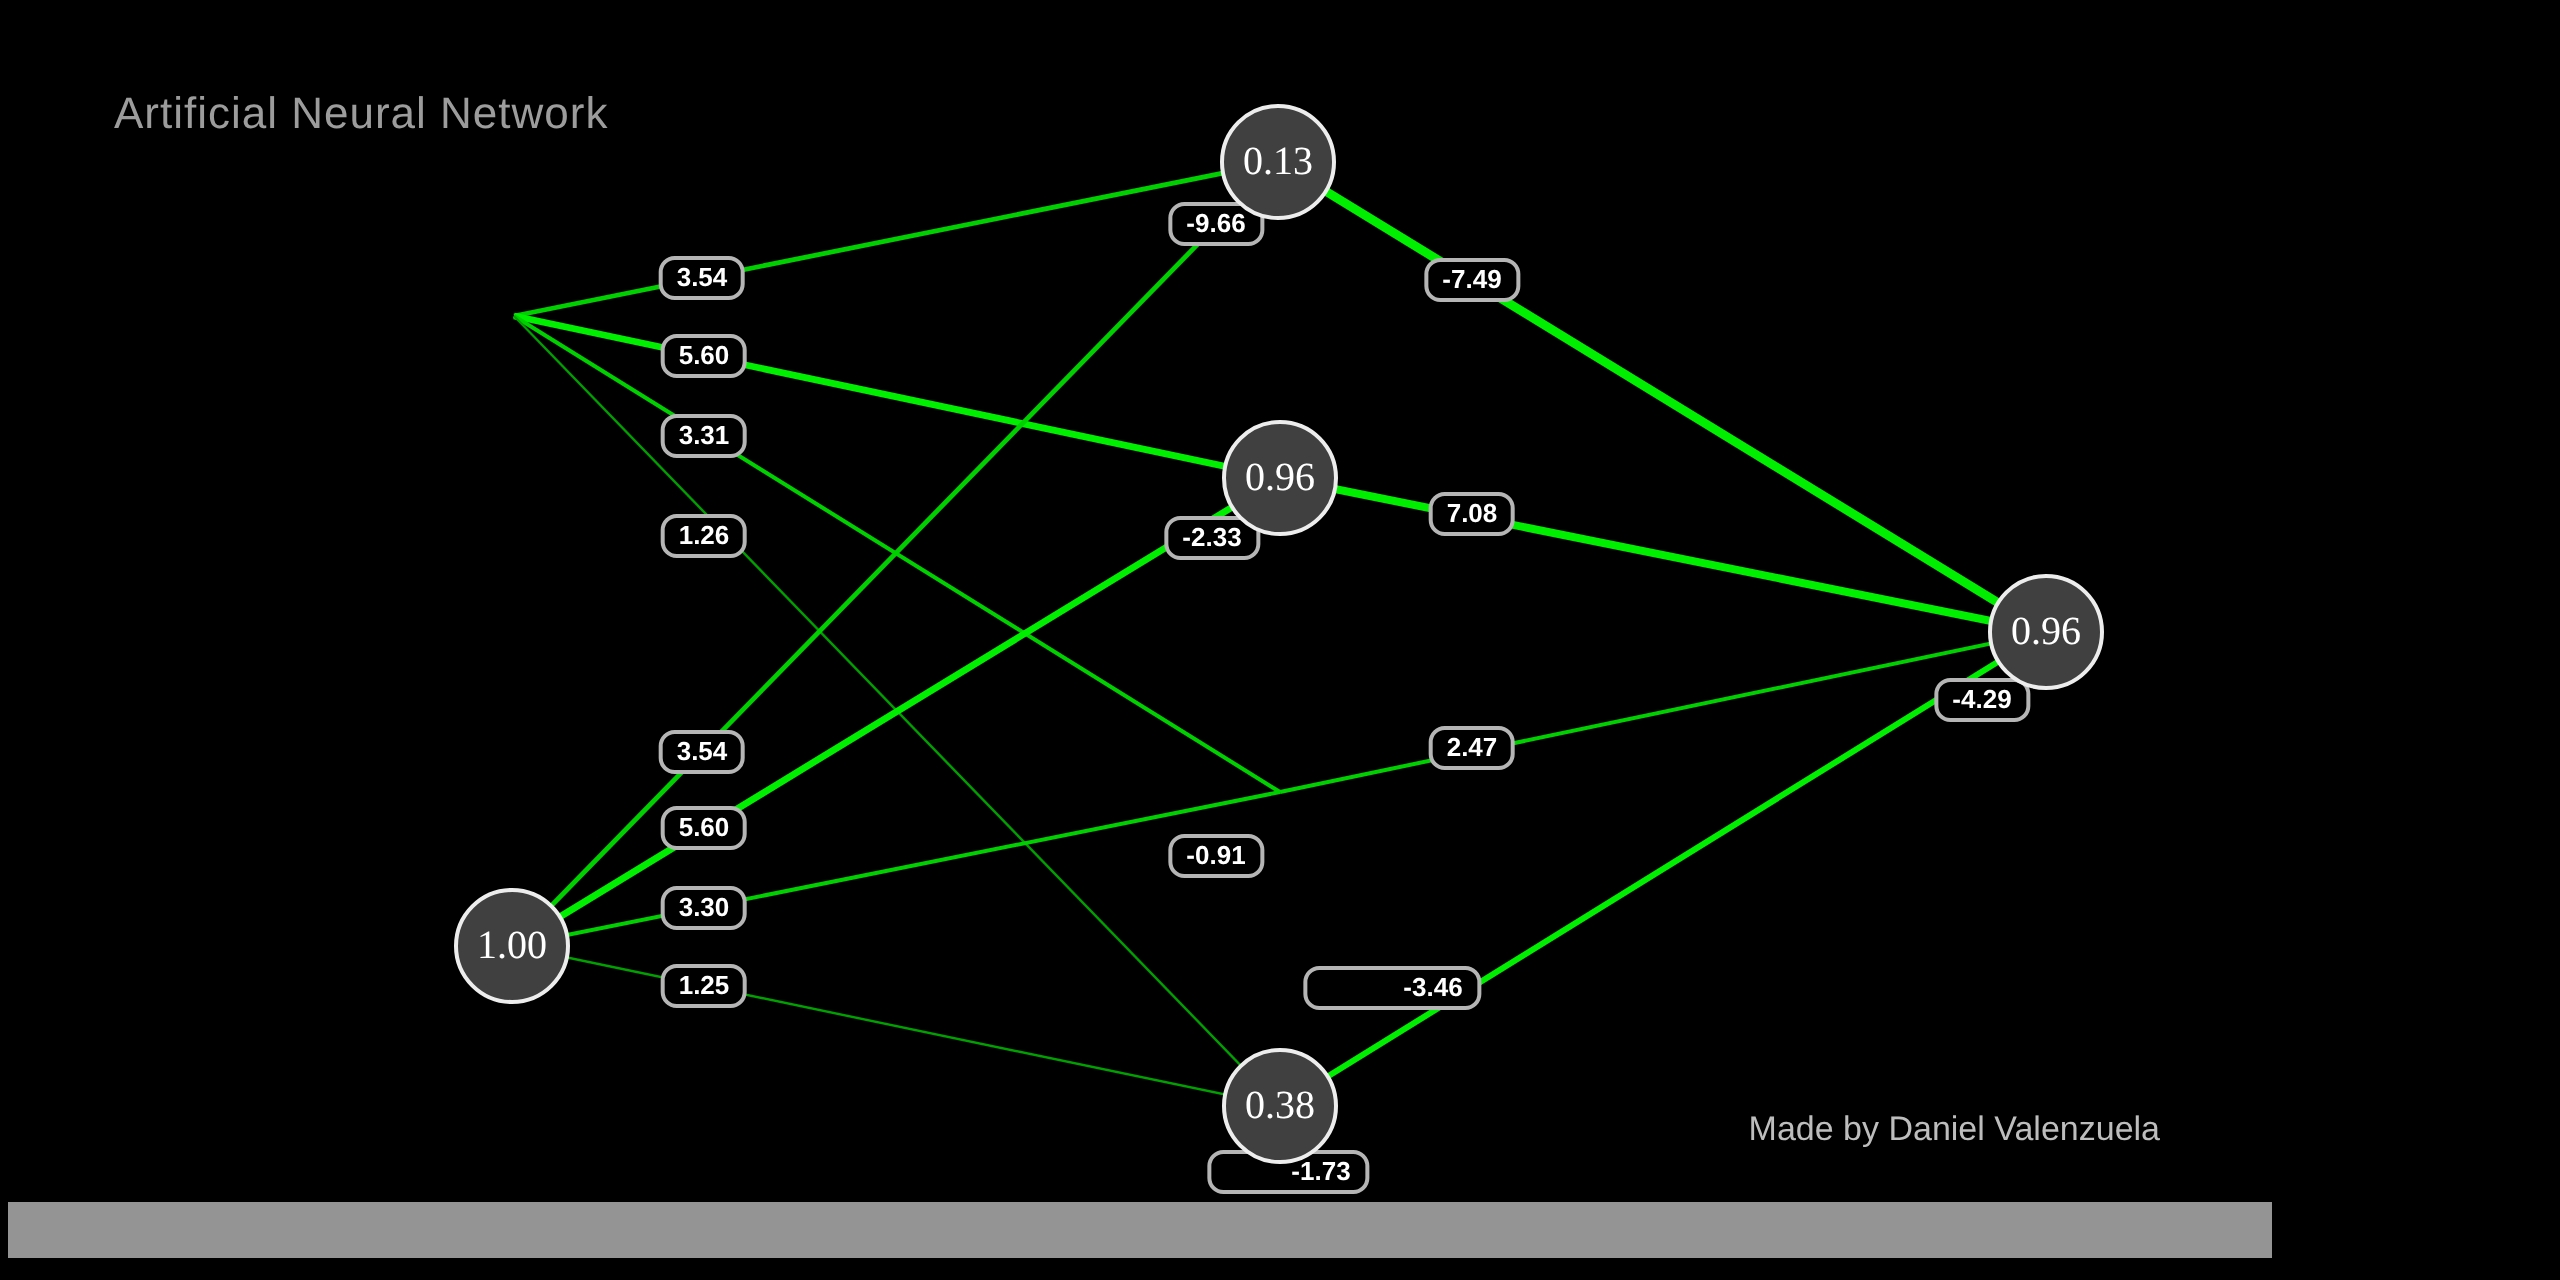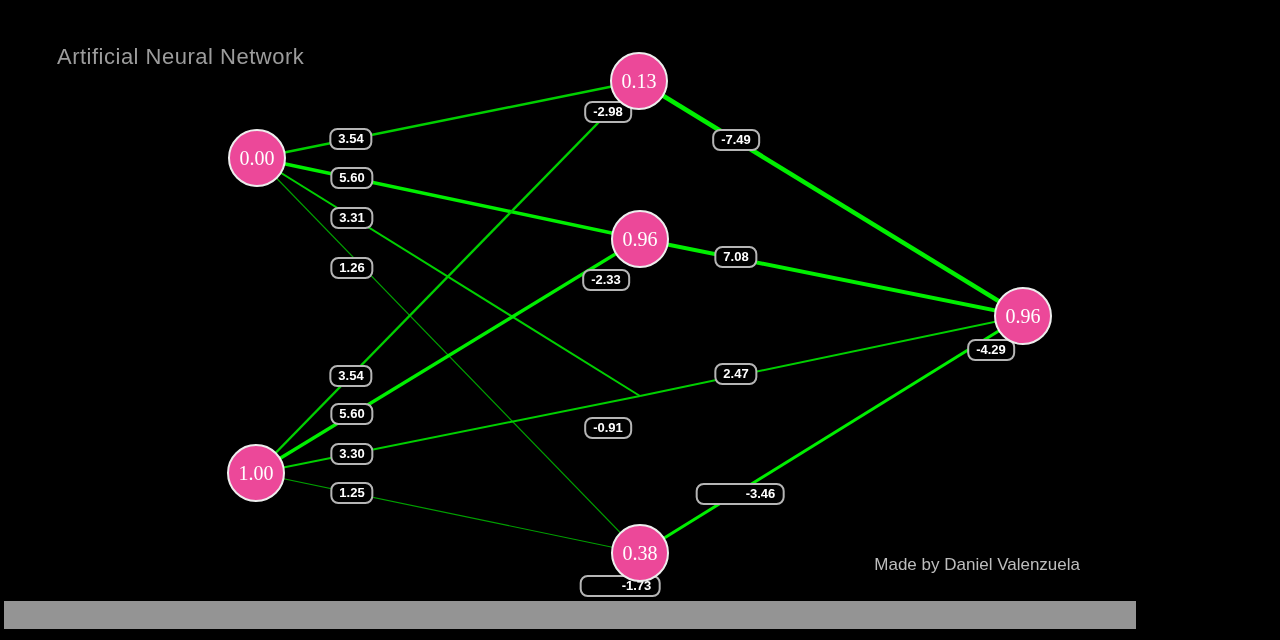--- a/index.html
+++ b/index.html
@@ -29,21 +29,21 @@
   .title{
     position:absolute;left:57px;top:44px;
     font-size:22px;color:var(--title-color);
     letter-spacing:0.5px;
   }
   .node{
     position:absolute;
     width:58px;height:58px;
     border:2.5px solid var(--node-border);
     border-radius:50%;
-    background:#ec4899;
+    background:#404040;
     display:flex;align-items:center;justify-content:center;
     transform:translate(-50%,-50%);
     color:#fff;
     font-family:"Liberation Serif", serif;
     font-size:20px;
     box-sizing:border-box;
   }
   .wlabel{
     position:absolute;
     transform:translate(-50%,-50%);
@@ -106,31 +106,28 @@
   <div class="wlabel" style="left:352px;top:268px;">1.26</div>
 
   <div class="wlabel" style="left:351px;top:376px;">3.54</div>
   <div class="wlabel" style="left:352px;top:414px;">5.60</div>
   <div class="wlabel" style="left:352px;top:454px;">3.30</div>
   <div class="wlabel" style="left:352px;top:493px;">1.25</div>
 
   <div class="wlabel" style="left:736px;top:140px;">-7.49</div>
   <div class="wlabel" style="left:736px;top:257px;">7.08</div>
   <div class="wlabel" style="left:736px;top:374px;">2.47</div>
-  <div class="wlabel" style="left:740px;top:494px;padding-left:48px;">-3.46</div>
+  <div class="wlabel" style="left:696px;top:494px;padding-left:48px;">-3.46</div>
 
-  <div class="wlabel" style="left:608px;top:112px;">-2.98</div>
-  <div class="wlabel" style="left:606px;top:280px;">-2.33</div>
+  <div class="wlabel" style="left:608px;top:112px;">-9.66</div>
+  <div class="wlabel" style="left:606px;top:269px;">-2.33</div>
   <div class="wlabel" style="left:608px;top:428px;">-0.91</div>
-  <div class="wlabel" style="left:620px;top:586px;padding-left:40px;">-1.73</div>
+  <div class="wlabel" style="left:644px;top:586px;padding-left:40px;">-1.73</div>
   <div class="wlabel" style="left:991px;top:350px;">-4.29</div>
 
-  <div class="node" style="left:257px;top:158px;">
-    <span>0.00</span>
-  </div>
   <div class="node" style="left:256px;top:473px;">
     <span>1.00</span>
   </div>
   <div class="node" style="left:639px;top:81px;">
     <span>0.13</span>
   </div>
   <div class="node" style="left:640px;top:239px;">
     <span>0.96</span>
   </div>
   <div class="node" style="left:640px;top:553px;">

